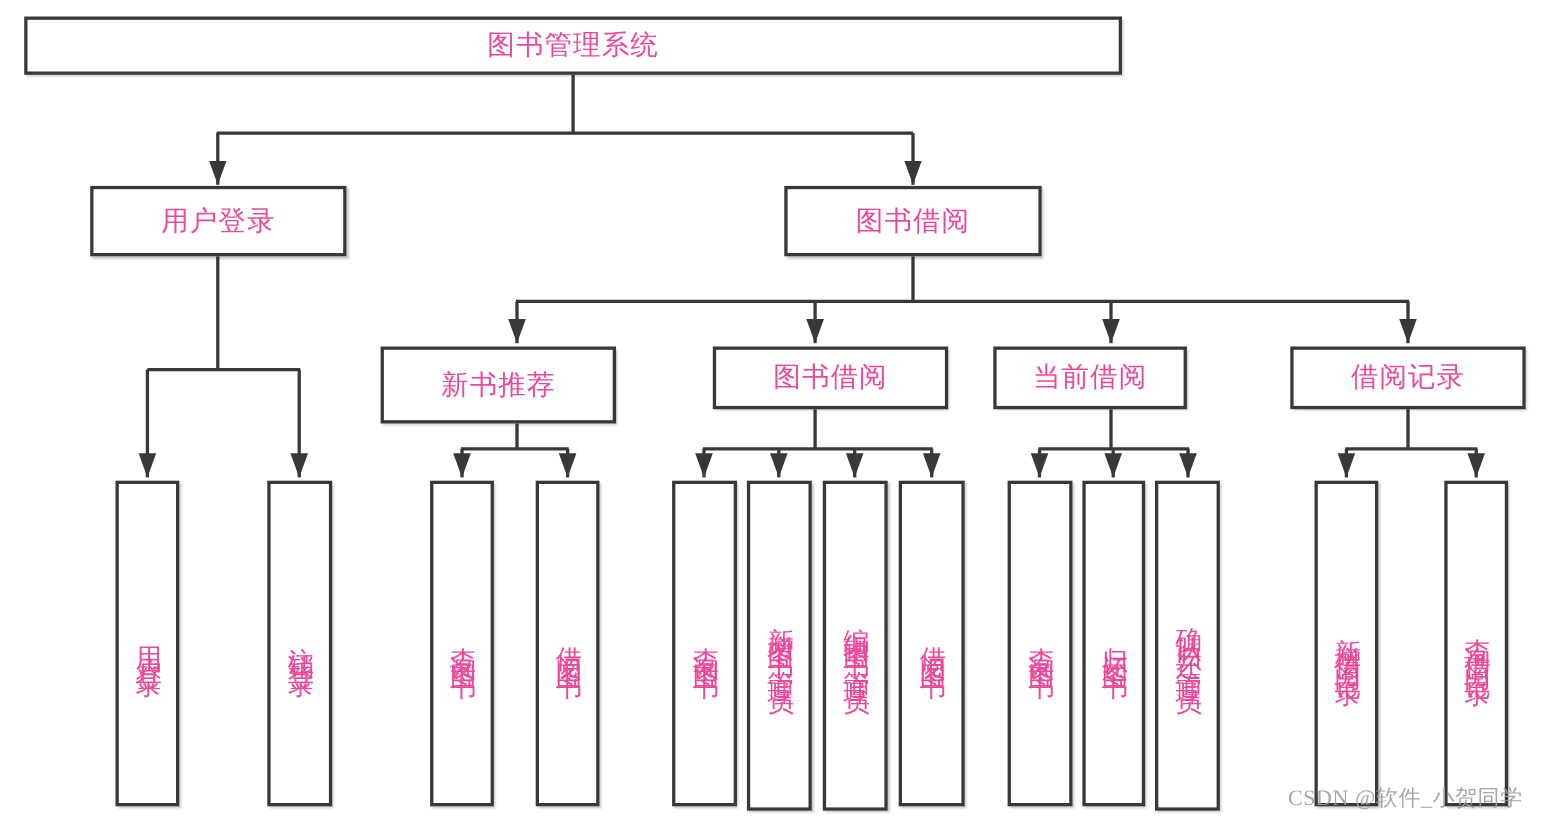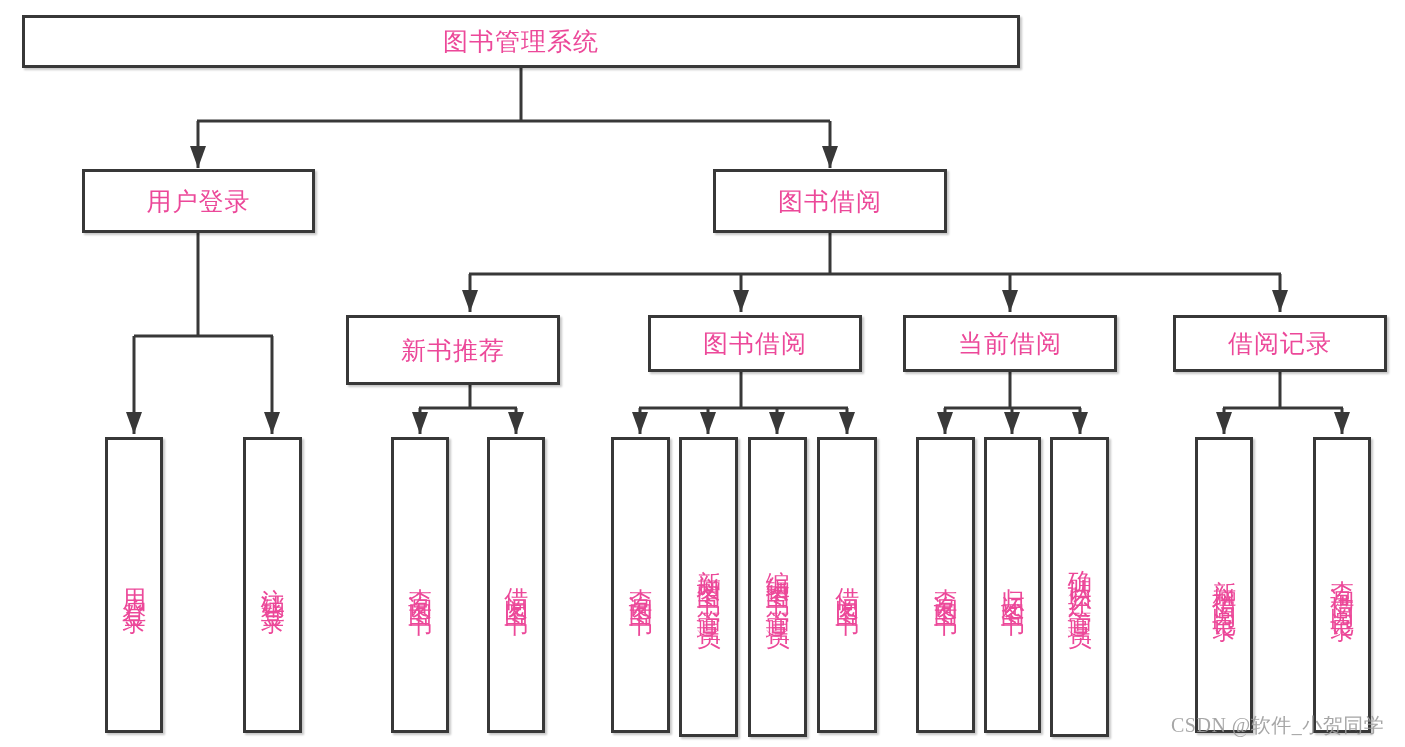--- a/index.html
+++ b/index.html
@@ -107,21 +107,21 @@
   <div class="node h" style="left:713px;top:169px;width:234px;height:64px">
     <span class="lbl">图书借阅</span>
   </div>
 
   <div class="node h" style="left:346px;top:315px;width:214px;height:70px">
     <span class="lbl">新书推荐</span>
   </div>
   <div class="node h" style="left:648px;top:315px;width:214px;height:57px">
     <span class="lbl">图书借阅</span>
   </div>
-  <div class="node h" style="left:903px;top:315px;width:214px;height:57px">
+  <div class="node h" style="left:903px;top:315px;width:176px;height:57px">
     <span class="lbl">当前借阅</span>
   </div>
   <div class="node h" style="left:1173px;top:315px;width:214px;height:57px">
     <span class="lbl">借阅记录</span>
   </div>
 
   <div class="node v" style="left:105px;top:437px;width:58px;height:296px">
     <span class="lbl">用户登录</span>
   </div>
   <div class="node v" style="left:243px;top:437px;width:59px;height:296px">

